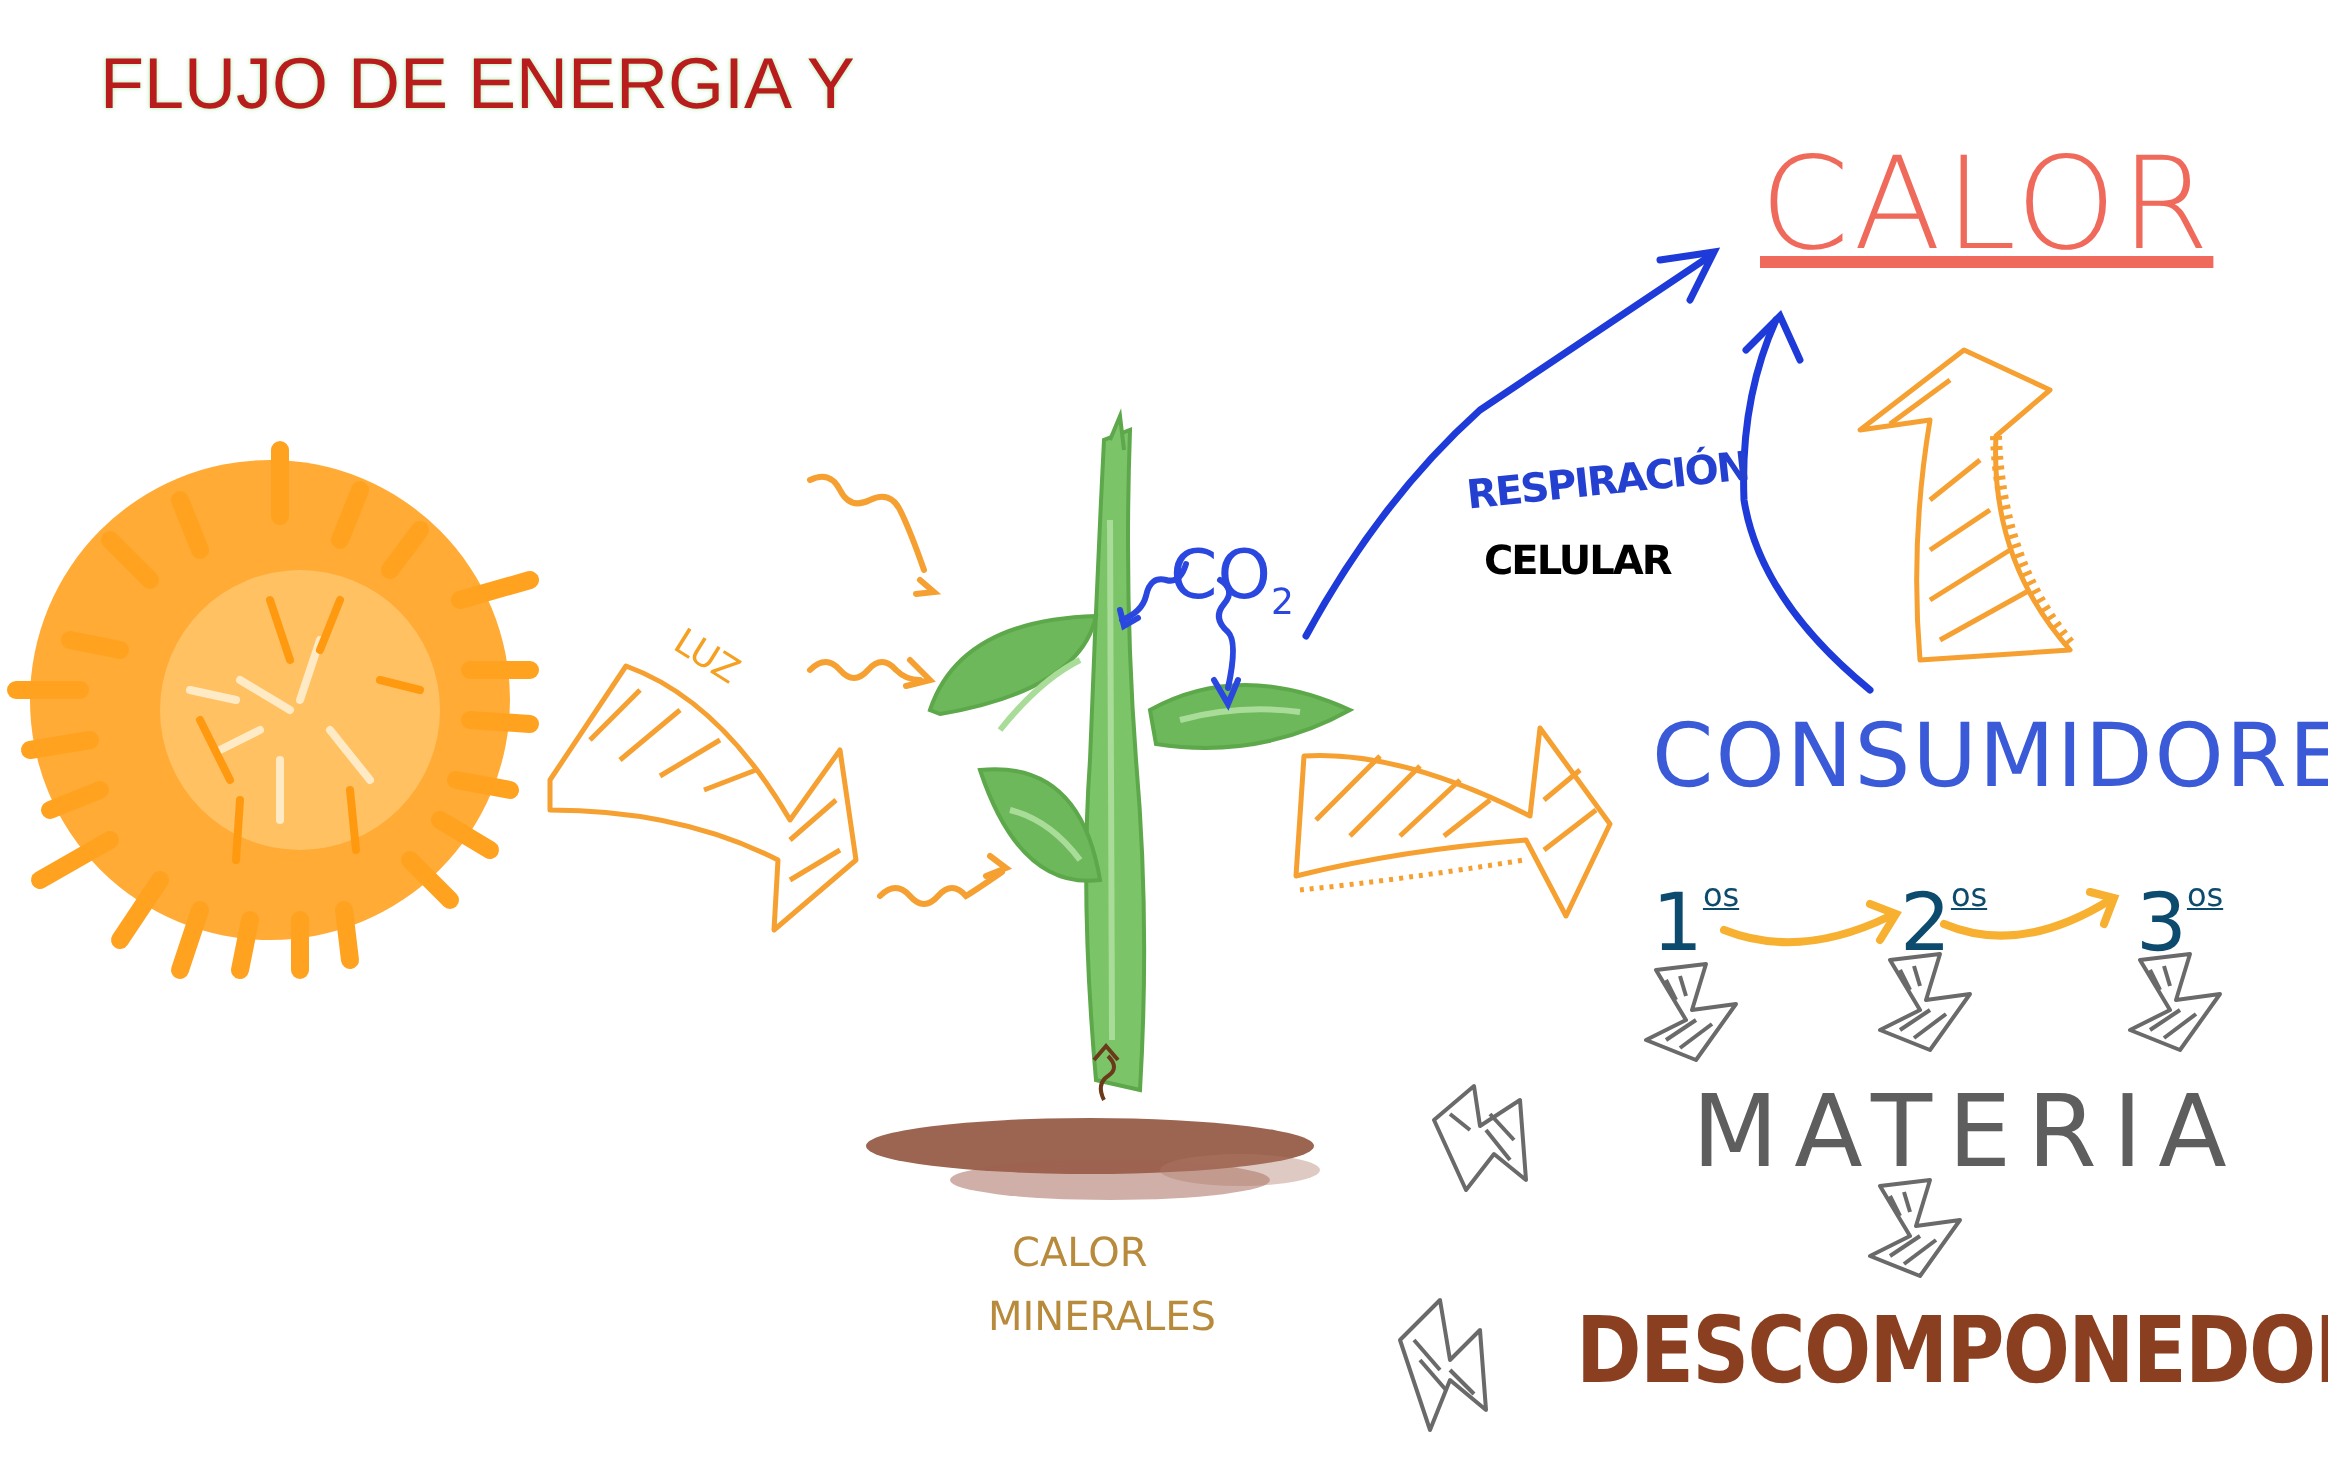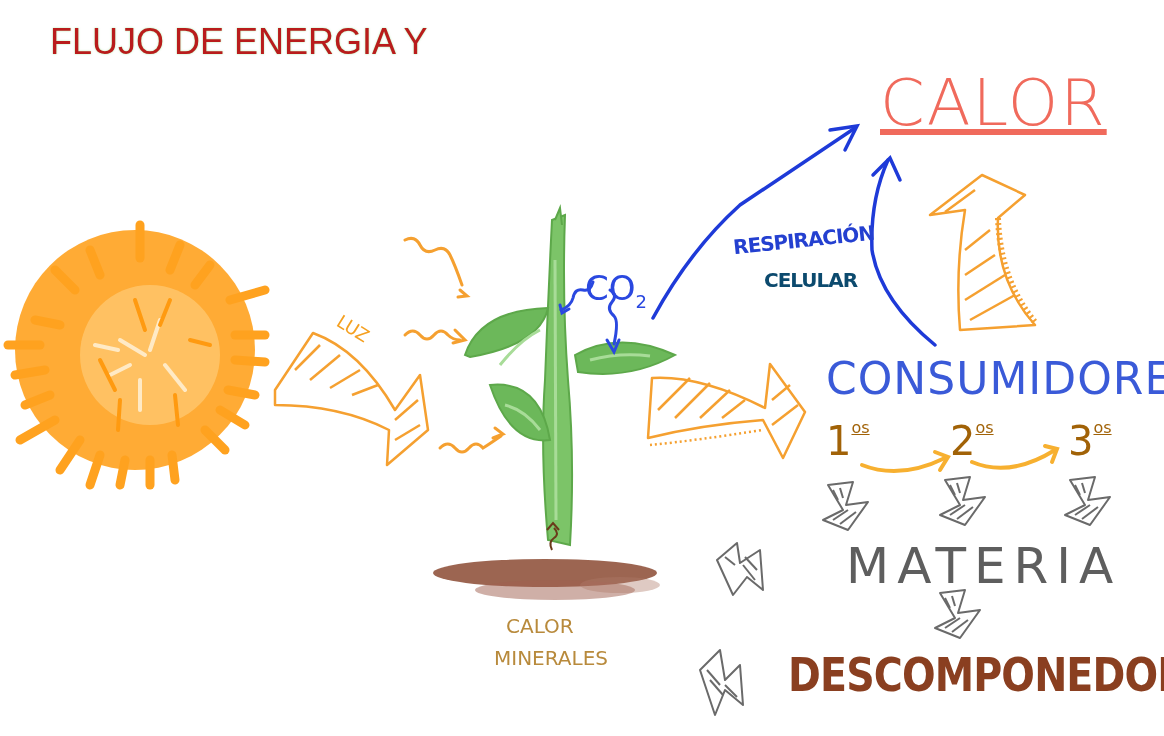--- a/index.html
+++ b/index.html
@@ -5,25 +5,25 @@
   html, body { margin: 0; padding: 0; background: #ffffff; }
   body { width: 1164px; height: 736px; position: relative; overflow: hidden;
          font-family: "Liberation Sans", sans-serif; }
   .title { position: absolute; left: 50px; top: 16px; color: #b91c1c;
            font-size: 36px; line-height: 52px; font-family: "Liberation Sans", sans-serif;
            text-shadow: 0 0 2px rgba(80,220,80,0.5); }
   .title div { white-space: nowrap; }
   .hand { position: absolute; font-family: "DejaVu Sans", sans-serif; white-space: nowrap; }
   #calor { left: 880px; top: 66px; font-size: 64px; color: #f06a5c; letter-spacing: 2px; font-weight: 300; text-decoration: underline; }
   #resp1 { left: 733px; top: 228px; font-size: 20px; color: #2440d0; transform: rotate(-6deg); font-weight: bold; letter-spacing: -1px; }
-  #resp2 { left: 764px; top: 268px; font-size: 20px; color: #0c4a6e; font-weight: bold; letter-spacing: -1px; }
+  #resp2 { left: 742px; top: 268px; font-size: 20px; color: #000000; font-weight: bold; letter-spacing: -1px; }
   #co2 { left: 585px; top: 240px; font-size: 34px; color: #2a48e0; margin-top: 28px; }
   #co2 sub { font-size: 18px; }
   #consum { left: 826px; top: 353px; font-size: 44px; color: #3a5ad8; letter-spacing: 1px; }
-  .ord { font-size: 40px; color: #a16207; }
+  .ord { font-size: 40px; color: #0c4a6e; margin-top: 20px; }
   .ord sup { font-size: 16px; text-decoration: underline; vertical-align: 22px; }
   #o1 { left: 826px; top: 418px; }
   #o2 { left: 950px; top: 418px; }
   #o3 { left: 1068px; top: 418px; }
   #materia { left: 846px; top: 537px; font-size: 50px; color: #5e5e5e; letter-spacing: 8px; }
   #descomp { left: 788px; top: 648px; font-size: 46px; color: #8a3f20; letter-spacing: -1px; font-weight: bold; transform: scaleX(0.86); transform-origin: left; }
   #sales1 { left: 506px; top: 614px; font-size: 20px; color: #b88a3c; }
   #sales2 { left: 494px; top: 646px; font-size: 20px; color: #b88a3c; }
   #luz { left: 336px; top: 318px; font-size: 18px; color: #f5a020; transform: rotate(32deg); }
   svg.layer { position: absolute; left: 0; top: 0; }

